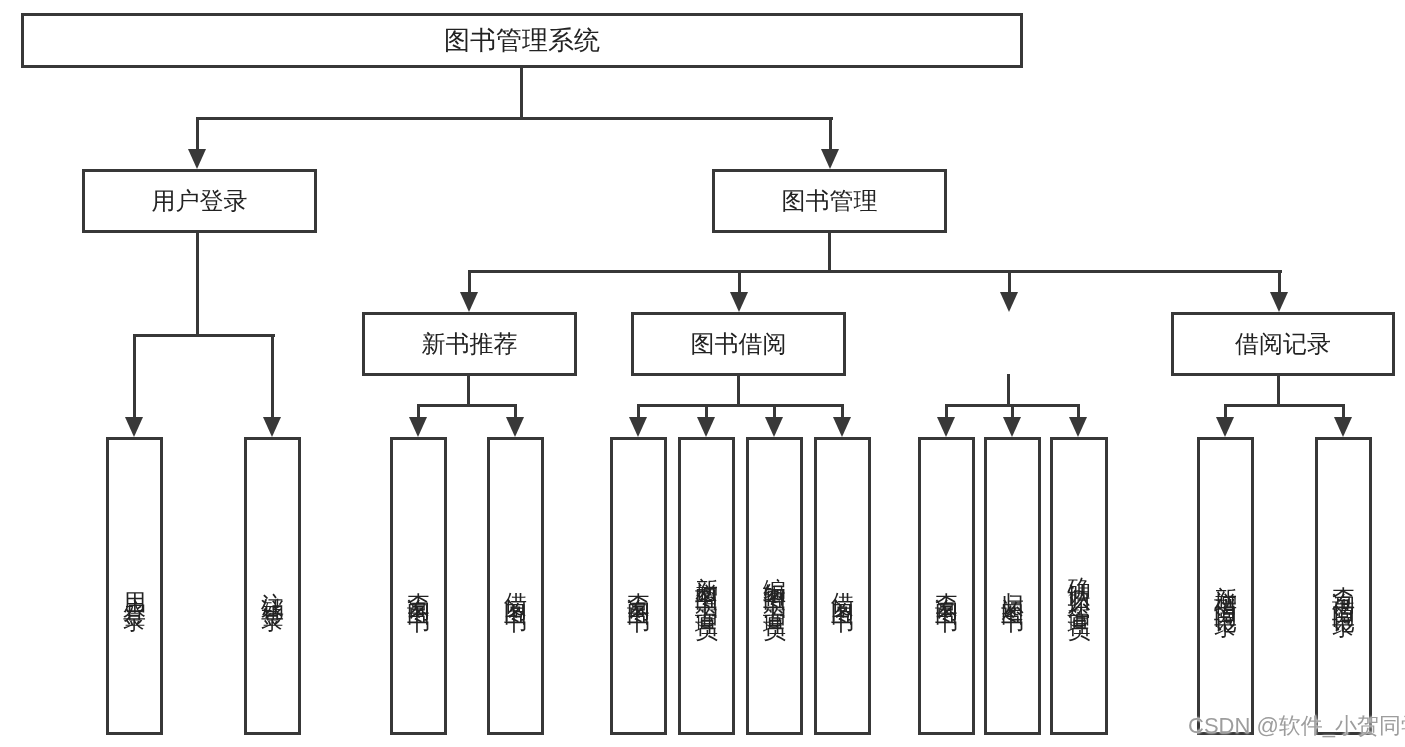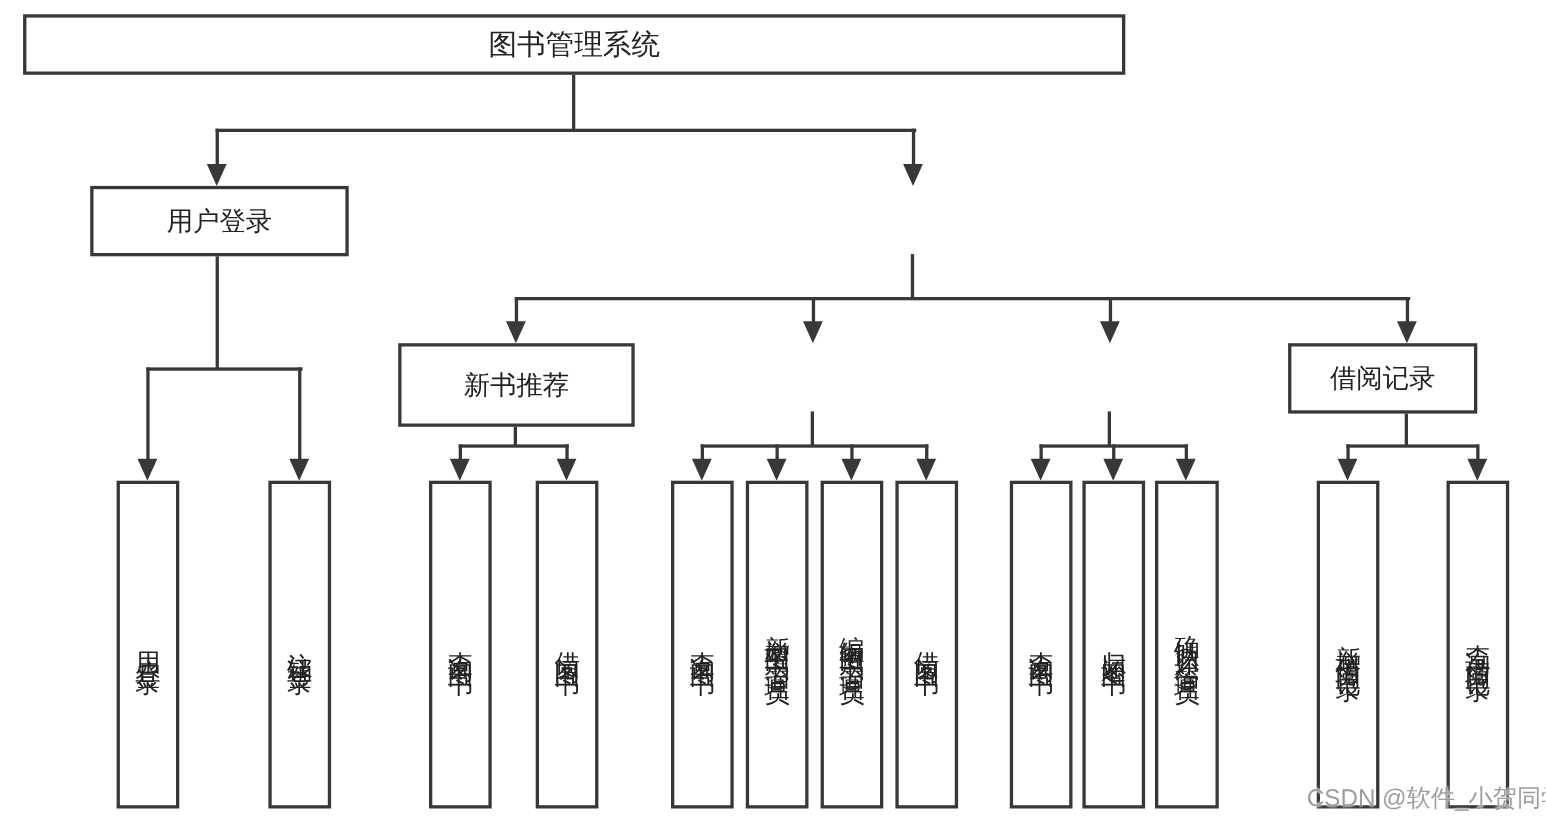--- a/index.html
+++ b/index.html
@@ -87,25 +87,31 @@
   <div class="line" style="left:1342px;top:404px;width:3px;height:15px"></div>
   <div class="arrow" style="left:1334px;top:417px"></div>
 
   <div class="box root" style="left:21px;top:13px;width:1002px;height:55px">
     <span class="hlabel">图书管理系统</span>
   </div>
 
   <div class="box" style="left:82px;top:169px;width:235px;height:64px">
     <span class="hlabel">用户登录</span>
   </div>
+  <div class="box" style="left:712px;top:169px;width:235px;height:64px">
+    <span class="hlabel">图书管理</span>
+  </div>
 
-  <div class="box" style="left:362px;top:312px;width:215px;height:76px">
+  <div class="box" style="left:362px;top:312px;width:215px;height:64px">
     <span class="hlabel">新书推荐</span>
   </div>
-  <div class="box" style="left:1171px;top:312px;width:172px;height:64px">
+  <div class="box" style="left:631px;top:312px;width:215px;height:64px">
+    <span class="hlabel">图书借阅</span>
+  </div>
+  <div class="box" style="left:1171px;top:312px;width:224px;height:64px">
     <span class="hlabel">借阅记录</span>
   </div>
 
   <div class="box vbox" style="left:106px">
     <span class="vtext">用户登录</span>
   </div>
   <div class="box vbox" style="left:244px">
     <span class="vtext">注销登录</span>
   </div>
 

